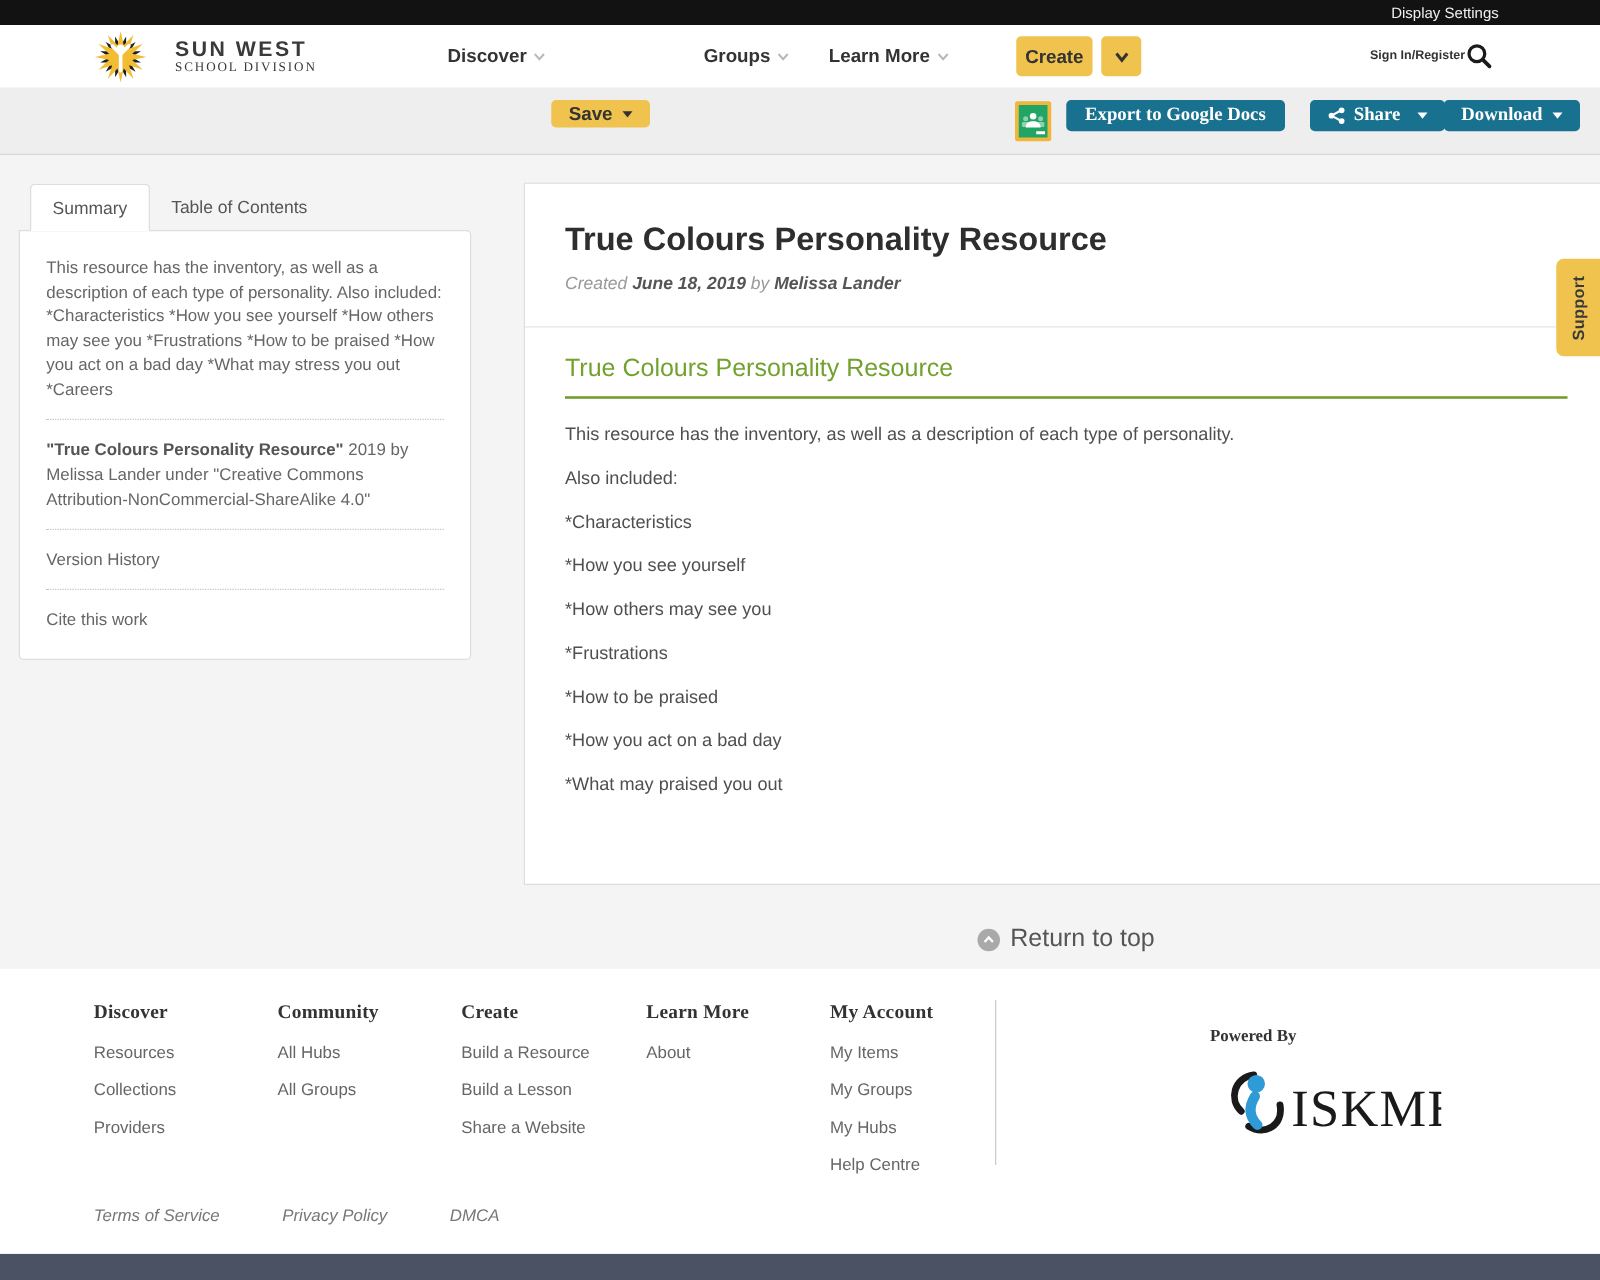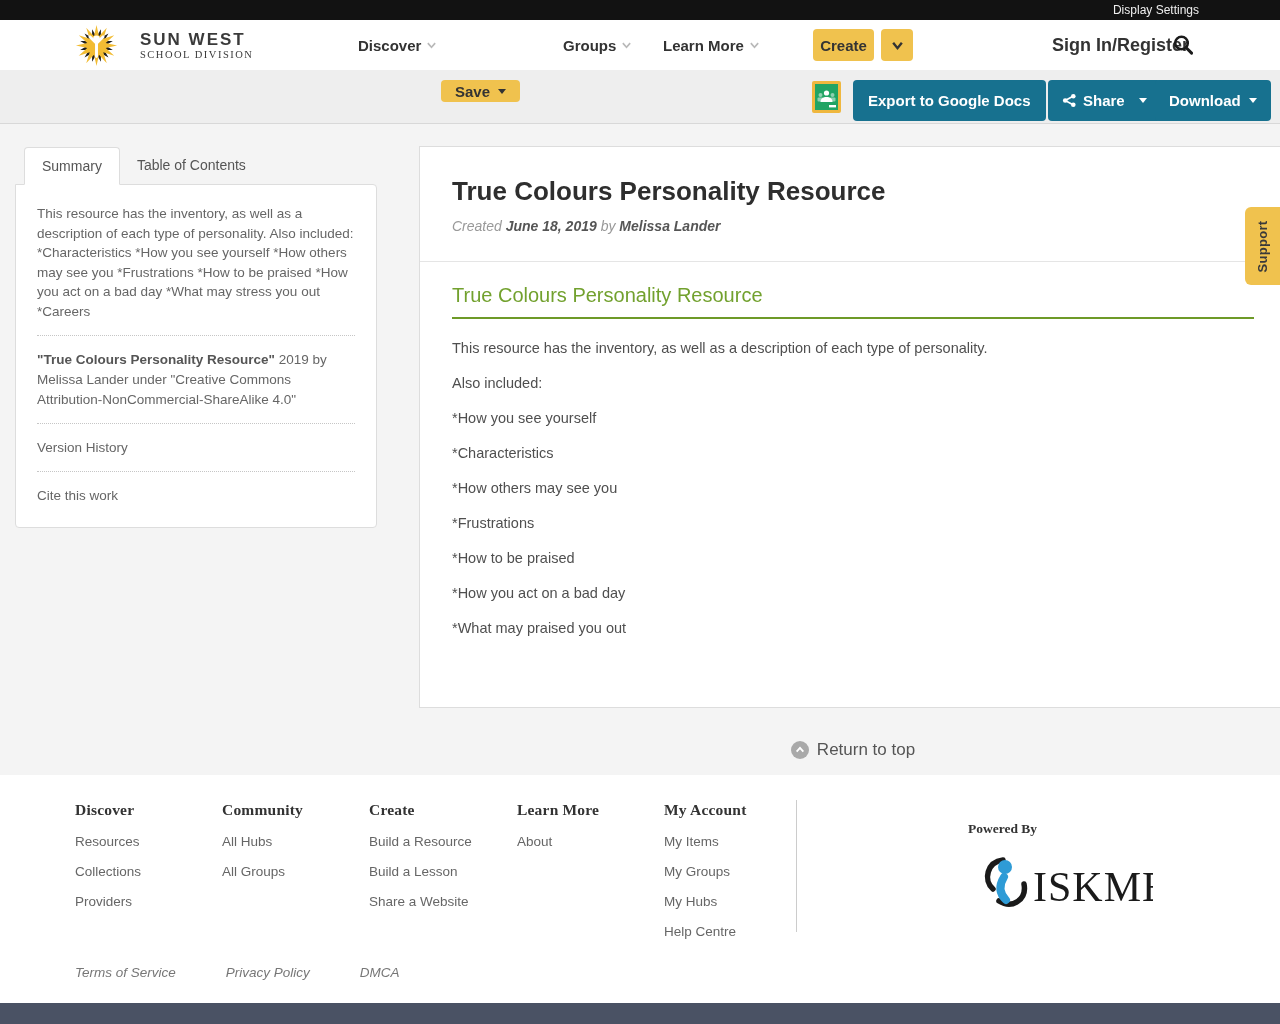--- a/index.html
+++ b/index.html
@@ -20,29 +20,29 @@
   .logo { position:absolute; left:73px; top:2px; display:flex; align-items:center; gap:20px; cursor:pointer; }
   .logo-text { display:flex; flex-direction:column; line-height:1.05; }
   .logo-title { font-size:17px; font-weight:700; letter-spacing:2px; color:#3a3a3a; }
   .logo-sub { font-size:10.5px; letter-spacing:1.5px; color:#3a3a3a; font-family:"Liberation Serif",serif; }
   .nav-item { position:absolute; top:50%; transform:translateY(-50%); font-size:15px; font-weight:600; color:#333; display:flex; align-items:center; gap:5px; cursor:pointer; }
   .nav-discover { left:358px; } .nav-hubs { left:493px;margin-top:34px; } .nav-groups { left:563px; } .nav-learnmore { left:663px; }
   .create-group { position:absolute; left:813px; top:9px; display:flex; gap:7px; }
   .btn-yellow { background:#F0C24E; border:none; border-radius:4px; color:#333; font-family:inherit; font-size:15px; font-weight:700; cursor:pointer; display:flex; align-items:center; justify-content:center; }
   .create-btn { width:61px; height:32px; }
   .create-caret-btn { width:32px; height:32px; }
-  .signin { position:absolute; left:1052px; top:50%; transform:translateY(-50%); font-size:18px; font-weight:600; cursor:pointer; }
+  .signin { position:absolute; left:1096px; top:50%; transform:translateY(-50%); font-size:10px; font-weight:600; cursor:pointer; }
   .search-btn { position:absolute; left:1172px; top:50%; transform:translateY(-50%); cursor:pointer; display:flex; }
 
   
   .toolbar { height:54px; background:#eeeeee; border-bottom:1px solid #d8d8d8; position:relative; }
   .save-btn { position:absolute; left:441px; top:10px; height:22px; padding:0 14px; }
   .caret { display:inline-block; width:0; height:0; border-left:4px solid transparent; border-right:4px solid transparent; border-top:5px solid currentColor; margin-left:8px; }
   .classroom { position:absolute; left:812px; top:11px; width:29px; height:32px; background:#21A464; border:3px solid #EFB73E; border-radius:2px; cursor:pointer; display:flex; align-items:center; justify-content:center; }
-  .btn-teal { background:#17718F; border:none; border-radius:4px; color:#fff; font-family:Liberation Sans, sans-serif; font-size:15px; font-weight:700; cursor:pointer; display:flex; align-items:center; justify-content:center; height:41px; }
+  .btn-teal { background:#17718F; border:none; border-radius:4px; color:#fff; font-family:Liberation Serif, serif; font-size:15px; font-weight:700; cursor:pointer; display:flex; align-items:center; justify-content:center; height:25px; }
   .export-btn { position:absolute; left:853px; top:10px; padding:0 15px; }
   .share-btn { position:absolute; left:1048px; top:10px; padding:0 14px; gap:6px; }
   .download-btn { position:absolute; left:1155px; top:10px; padding:0 14px; }
 
   
   .content { position:relative; height:651px; background:#f4f4f4; }
 
   .sidebar { position:absolute; left:15px; top:23px; width:362px; }
   .tabs { display:flex; padding-left:9px; position:relative; z-index:2; }
   .tab { font-size:14px; color:#555; padding:10px 17px; cursor:pointer; }
@@ -56,21 +56,21 @@
 
   .main-card { position:absolute; left:419px; top:22px; width:868px; background:#fff; border:1px solid #ddd; }
   .card-head { padding:29px 32px 27px; border-bottom:1px solid #e5e5e5; }
   .card-head h1 { font-size:26px; font-weight:700; color:#2e2e2e; }
   .created { margin-top:11px; font-style:italic; font-size:14px; color:#999; }
   .created b { color:#555; }
   .card-body { padding:22px 32px 54px; }
   .section-title { font-size:20px; font-weight:400; color:#72A12E; border-bottom:2px solid #6E9A28; padding-bottom:10px; margin-bottom:19px; cursor:pointer; }
   .card-body p { font-size:14.5px; color:#4f4f4f; line-height:20px; margin-bottom:15px; }
 
-  .return-top { position:absolute; left:441px; top:616px; width:824px; display:flex; align-items:center; justify-content:center; gap:8px; color:#555; font-size:17px; cursor:pointer; }
+  .return-top { position:absolute; left:441px; top:616px; width:824px; display:flex; align-items:center; justify-content:center; gap:8px; color:#555; font-size:20px; cursor:pointer; }
   .up-circle { width:18px; height:18px; border-radius:50%; background:#a9a9a9; display:flex; align-items:center; justify-content:center; }
 
   .support-tab { position:absolute; top:207px; right:0; width:35px; height:78px; background:#F0C24E; border-radius:6px 0 0 6px; display:flex; align-items:center; justify-content:center; cursor:pointer; z-index:5; }
   .support-tab span { transform:rotate(-90deg); font-size:13px; font-weight:700; color:#3a3a3a; white-space:nowrap; letter-spacing:.3px; }
 
   
   footer { position:relative; height:228px; background:#fff; }
   .fcol { position:absolute; top:26px; }
   .fcol-0 { left:75px; } .fcol-1 { left:222px; } .fcol-2 { left:369px; } .fcol-3 { left:517px; } .fcol-4 { left:664px; }
   .fcol h3 { font-family:"Liberation Serif",serif; font-size:15.5px; font-weight:700; color:#333; margin-bottom:15px; letter-spacing:.2px; }
@@ -211,22 +211,22 @@
         <span>Created</span>
         <b>June 18, 2019</b>
         <span>by</span>
         <b>Melissa Lander</b>
       </p>
     </div>
     <div class="card-body">
       <h2 class="section-title">True Colours Personality Resource</h2>
       <p>This resource has the inventory, as well as a description of each type of personality.</p>
       <p>Also included:</p>
+      <p>*Characteristics</p>
       <p>*How you see yourself</p>
-      <p>*Characteristics</p>
       <p>*How others may see you</p>
       <p>*Frustrations</p>
       <p>*How to be praised</p>
       <p>*How you act on a bad day</p>
       <p>*What may praised you out</p>
     </div>
   </div>
 
   <div class="return-top">
     <span class="up-circle">

